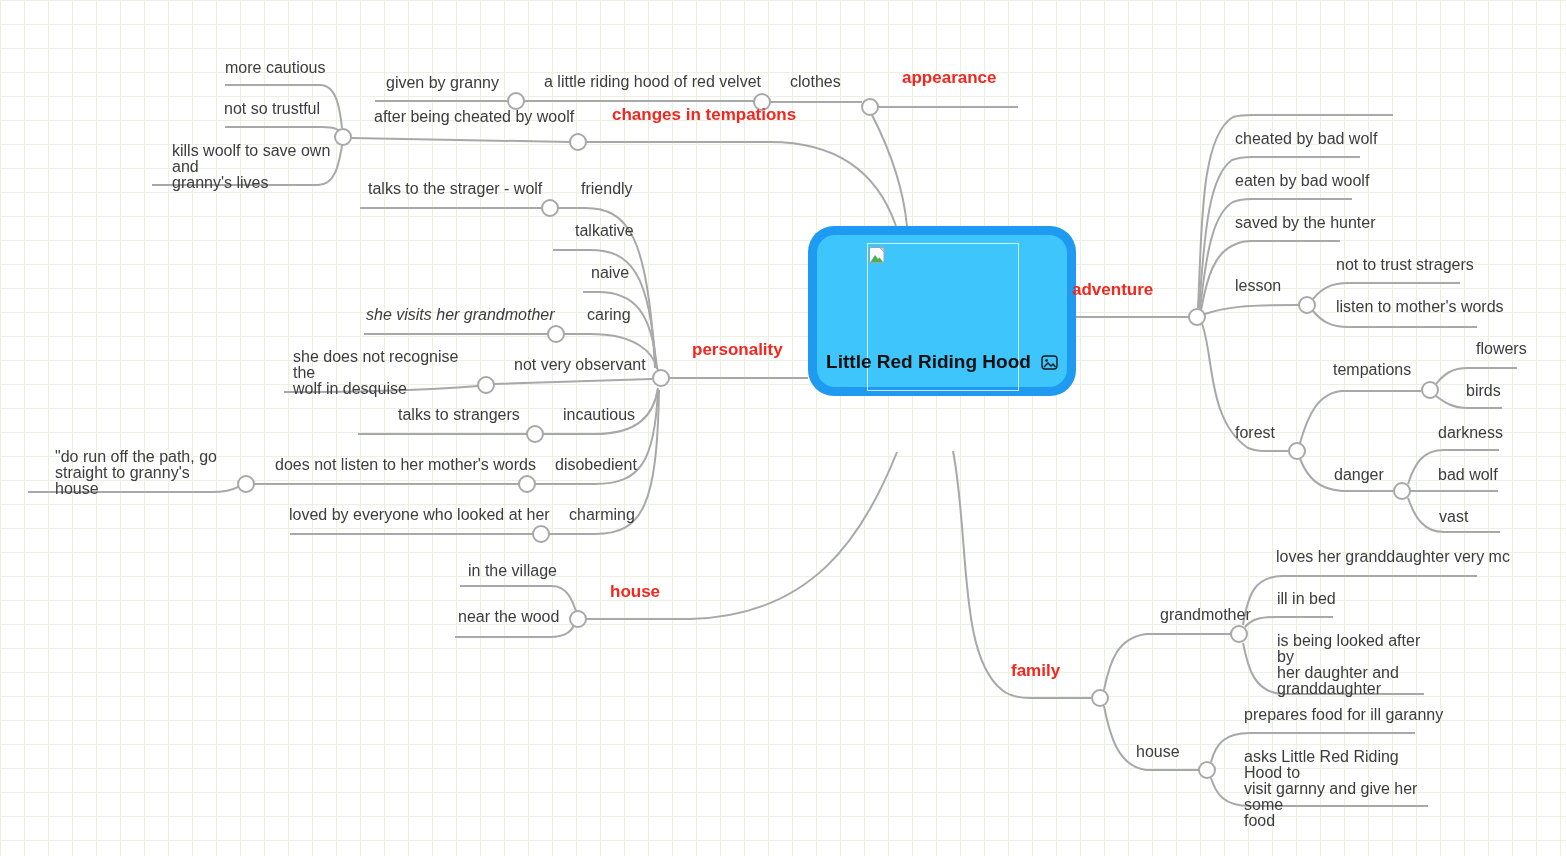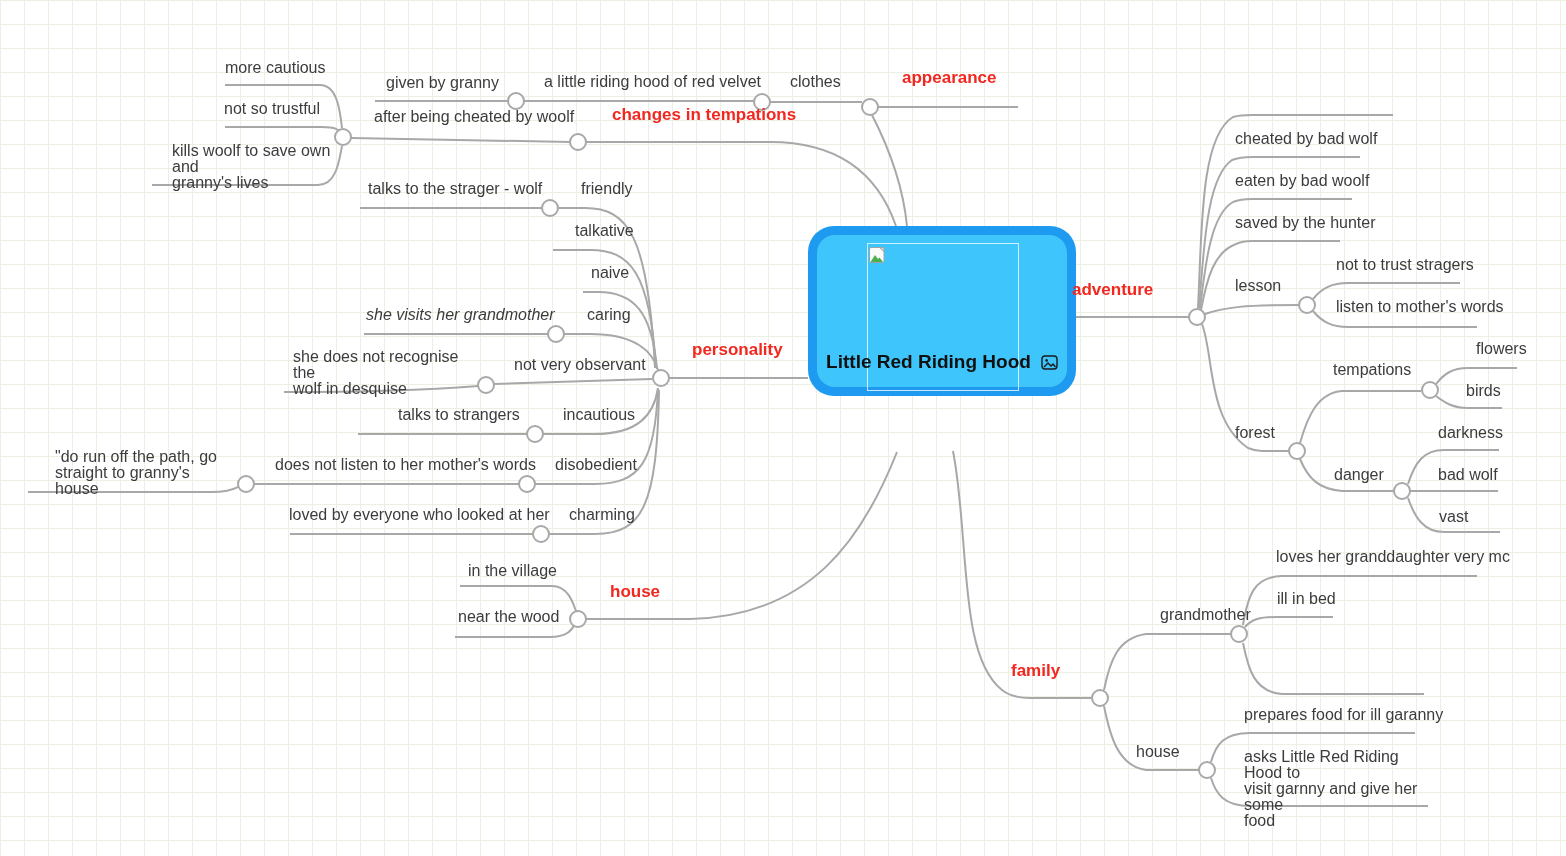--- a/index.html
+++ b/index.html
@@ -202,19 +202,22 @@
   <div class="lbl one" style="left:1466px;top:383px;">birds</div>
   <div class="lbl one" style="left:1334px;top:467px;">danger</div>
   <div class="lbl one" style="left:1438px;top:425px;">darkness</div>
   <div class="lbl one" style="left:1438px;top:467px;">bad wolf</div>
   <div class="lbl one" style="left:1439px;top:509px;">vast</div>
 
   <div class="branch" style="left:1011px;top:661px;">family</div>
   <div class="lbl one" style="left:1136px;top:607px;margin-left:24px;">grandmother</div>
   <div class="lbl one" style="left:1276px;top:549px;">loves her granddaughter very mc</div>
   <div class="lbl one" style="left:1277px;top:591px;">ill in bed</div>
+  <div class="lbl" style="left:1277px;top:633px;width:160px;">is being looked after by
+her daughter and
+granddaughter</div>
   <div class="lbl one" style="left:1136px;top:744px;">house</div>
   <div class="lbl one" style="left:1244px;top:707px;">prepares food for ill garanny</div>
   <div class="lbl" style="left:1244px;top:749px;width:195px;">asks Little Red Riding Hood to
 visit garnny and give her some
 food</div>
 
 </div>
 
 </body></html>

